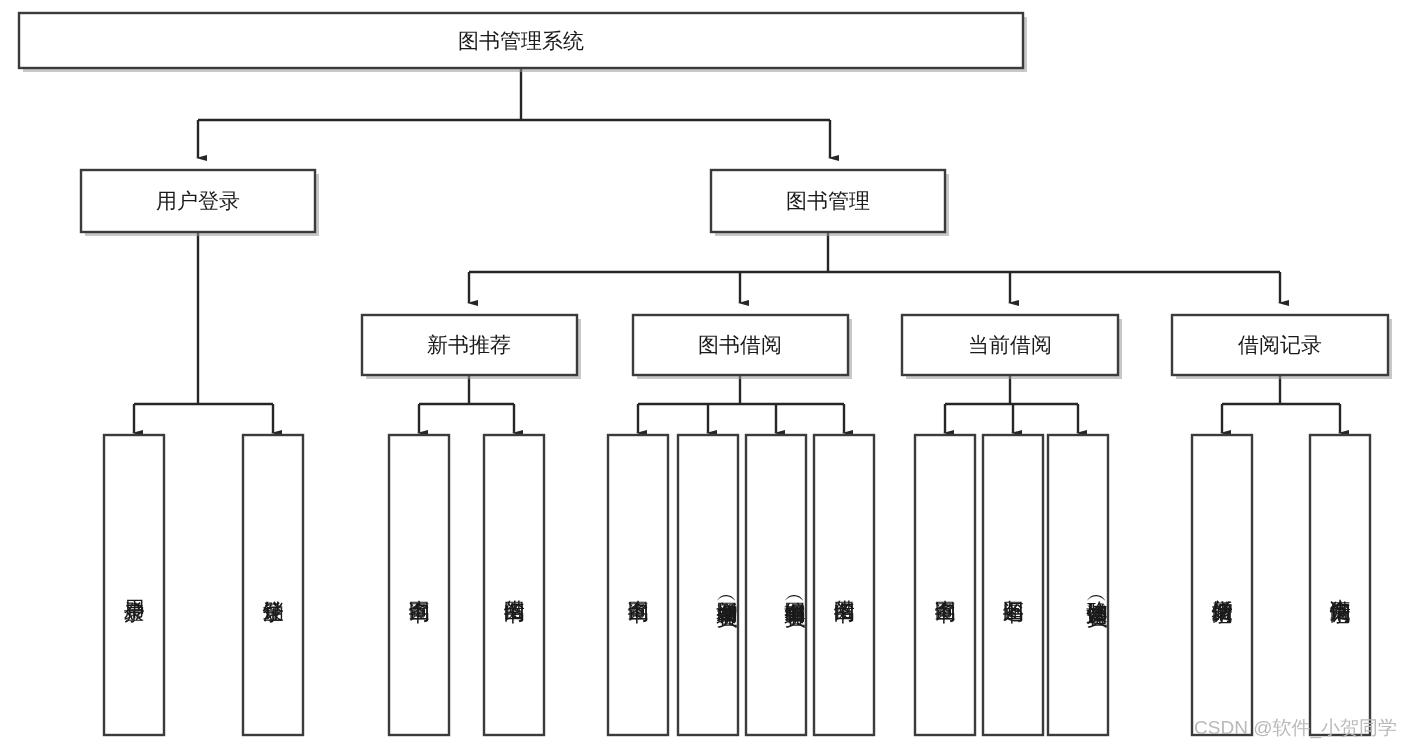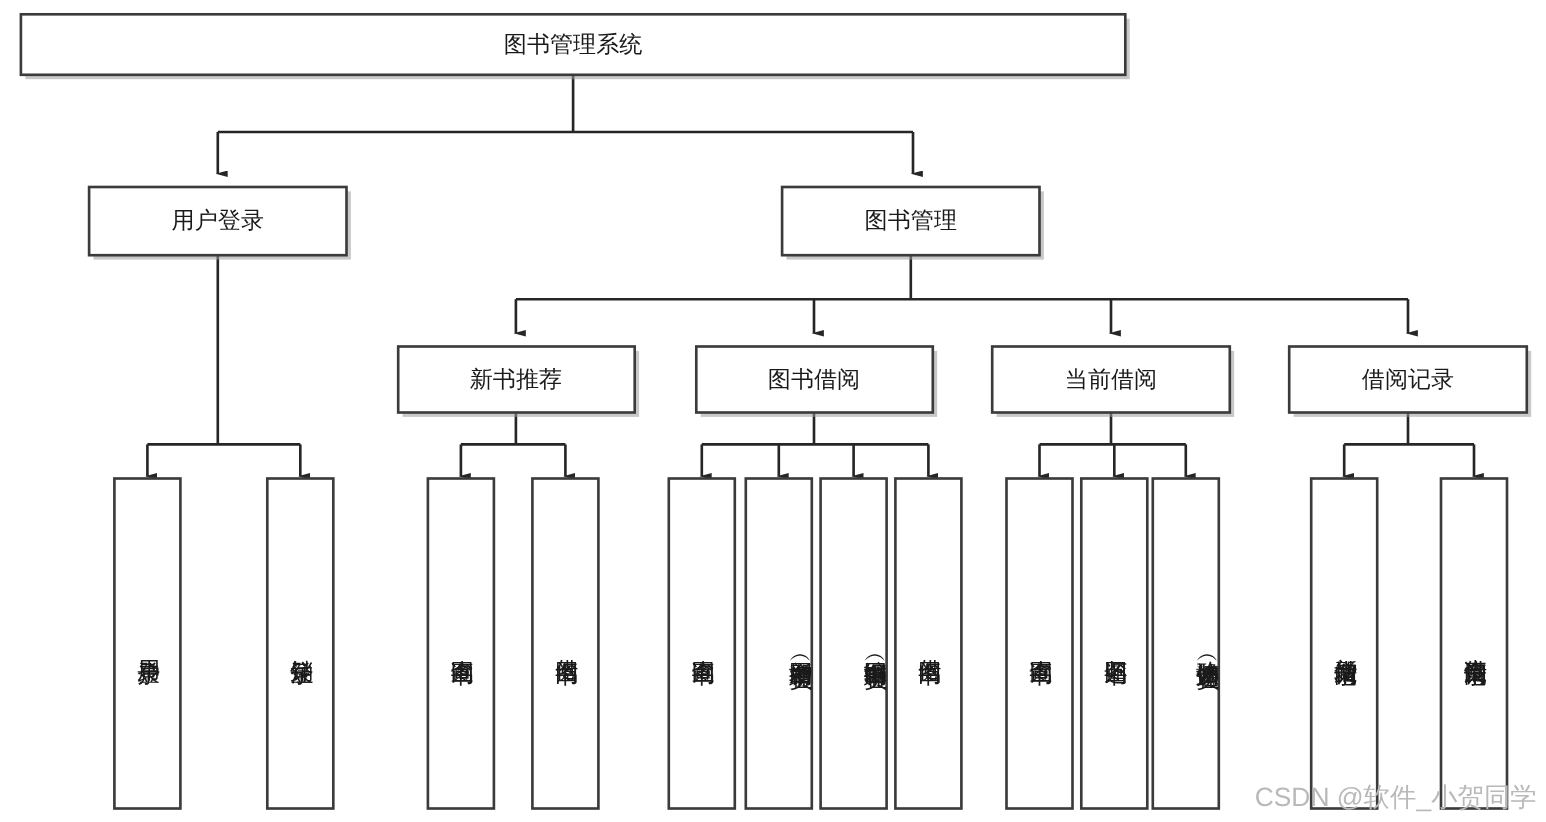--- a/index.html
+++ b/index.html
@@ -65,21 +65,21 @@
     pointer-events: none;
   }
   .leaf-label.centered {
     align-items: center;
   }
   .watermark {
     position: absolute;
     right: 8px;
     bottom: 6px;
     font-family: "Liberation Sans", sans-serif;
-    font-size: 24px;
+    font-size: 19px;
     color: #b9b9b9;
     white-space: nowrap;
   }
 </style>
 </head>
 <body>
 
 <div id="diagram-root">
 
   <svg class="diagram-canvas" viewBox="0 0 1405 747">

